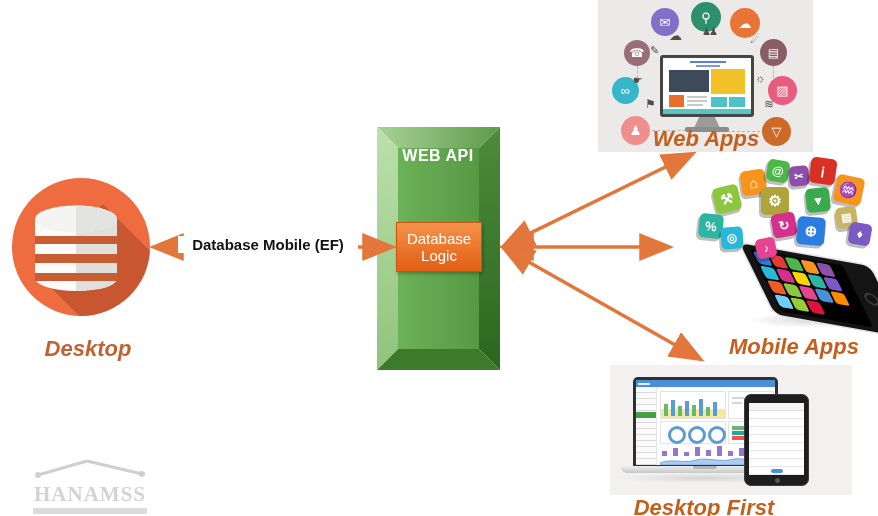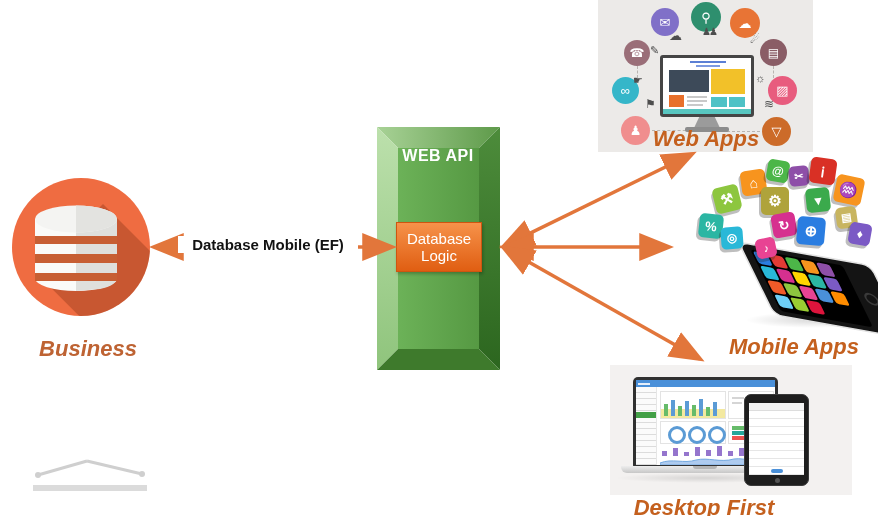--- a/index.html
+++ b/index.html
@@ -149,21 +149,21 @@
       <rect x="93" y="28" width="150" height="96" transform="rotate(45 93 28)" fill="#7A2E12" opacity="0.33"></rect>
       <path d="M25,43 L25,102 A41,13 0 0 0 107,102 L107,43 Z" fill="#FAFAF8"></path>
       <path d="M66,43 L66,115 L90,113 A41,13 0 0 0 107,102 L107,43 Z" fill="#DFDFDC"></path>
       <rect x="25" y="60" width="82" height="8" fill="#C75E33"></rect>
       <rect x="25" y="78" width="82" height="9" fill="#C75E33"></rect>
       <rect x="25" y="97" width="82" height="8" fill="#C75E33"></rect>
       <ellipse cx="66" cy="43" rx="41" ry="13.5" fill="#F4F4F2"></ellipse>
       <path d="M66,29.5 A41,13.5 0 0 1 107,43 A41,13.5 0 0 1 66,56.5 Z" fill="#E3E3E0"></path>
     </g>
   </svg>
-  <div id="db-label" class="node-label">Business</div>
+  <div id="db-label" class="node-label">Desktop</div>
 
   <svg id="api-box" width="123" height="243">
     <defs>
       <linearGradient id="gTop" x1="0" y1="0" x2="1" y2="0">
         <stop offset="0" stop-color="#A8D296"></stop>
           <stop offset="1" stop-color="#5E9A4A"></stop>
       </linearGradient>
       <linearGradient id="gLeft" x1="0" y1="0" x2="0" y2="1">
         <stop offset="0" stop-color="#BCE0AC"></stop>
           <stop offset="1" stop-color="#8FC47C"></stop>
@@ -338,16 +338,17 @@
   </div>
   <div id="desktop-label" class="node-label">Desktop First</div>
 
   <div id="watermark">
     <svg width="120" height="24">
       <line x1="57" y1="5" x2="8" y2="19" stroke="#CFCFCF" stroke-width="3"></line>
       <line x1="57" y1="5" x2="112" y2="18" stroke="#CFCFCF" stroke-width="3"></line>
       <circle cx="8" cy="19" r="3" fill="#CFCFCF"></circle>
       <circle cx="112" cy="18" r="3" fill="#CFCFCF"></circle>
     </svg>
+    <div id="wm-text">HANAMSS</div>
     <div id="wm-bar"></div>
   </div>
 
 </div>
 
 </body></html>

